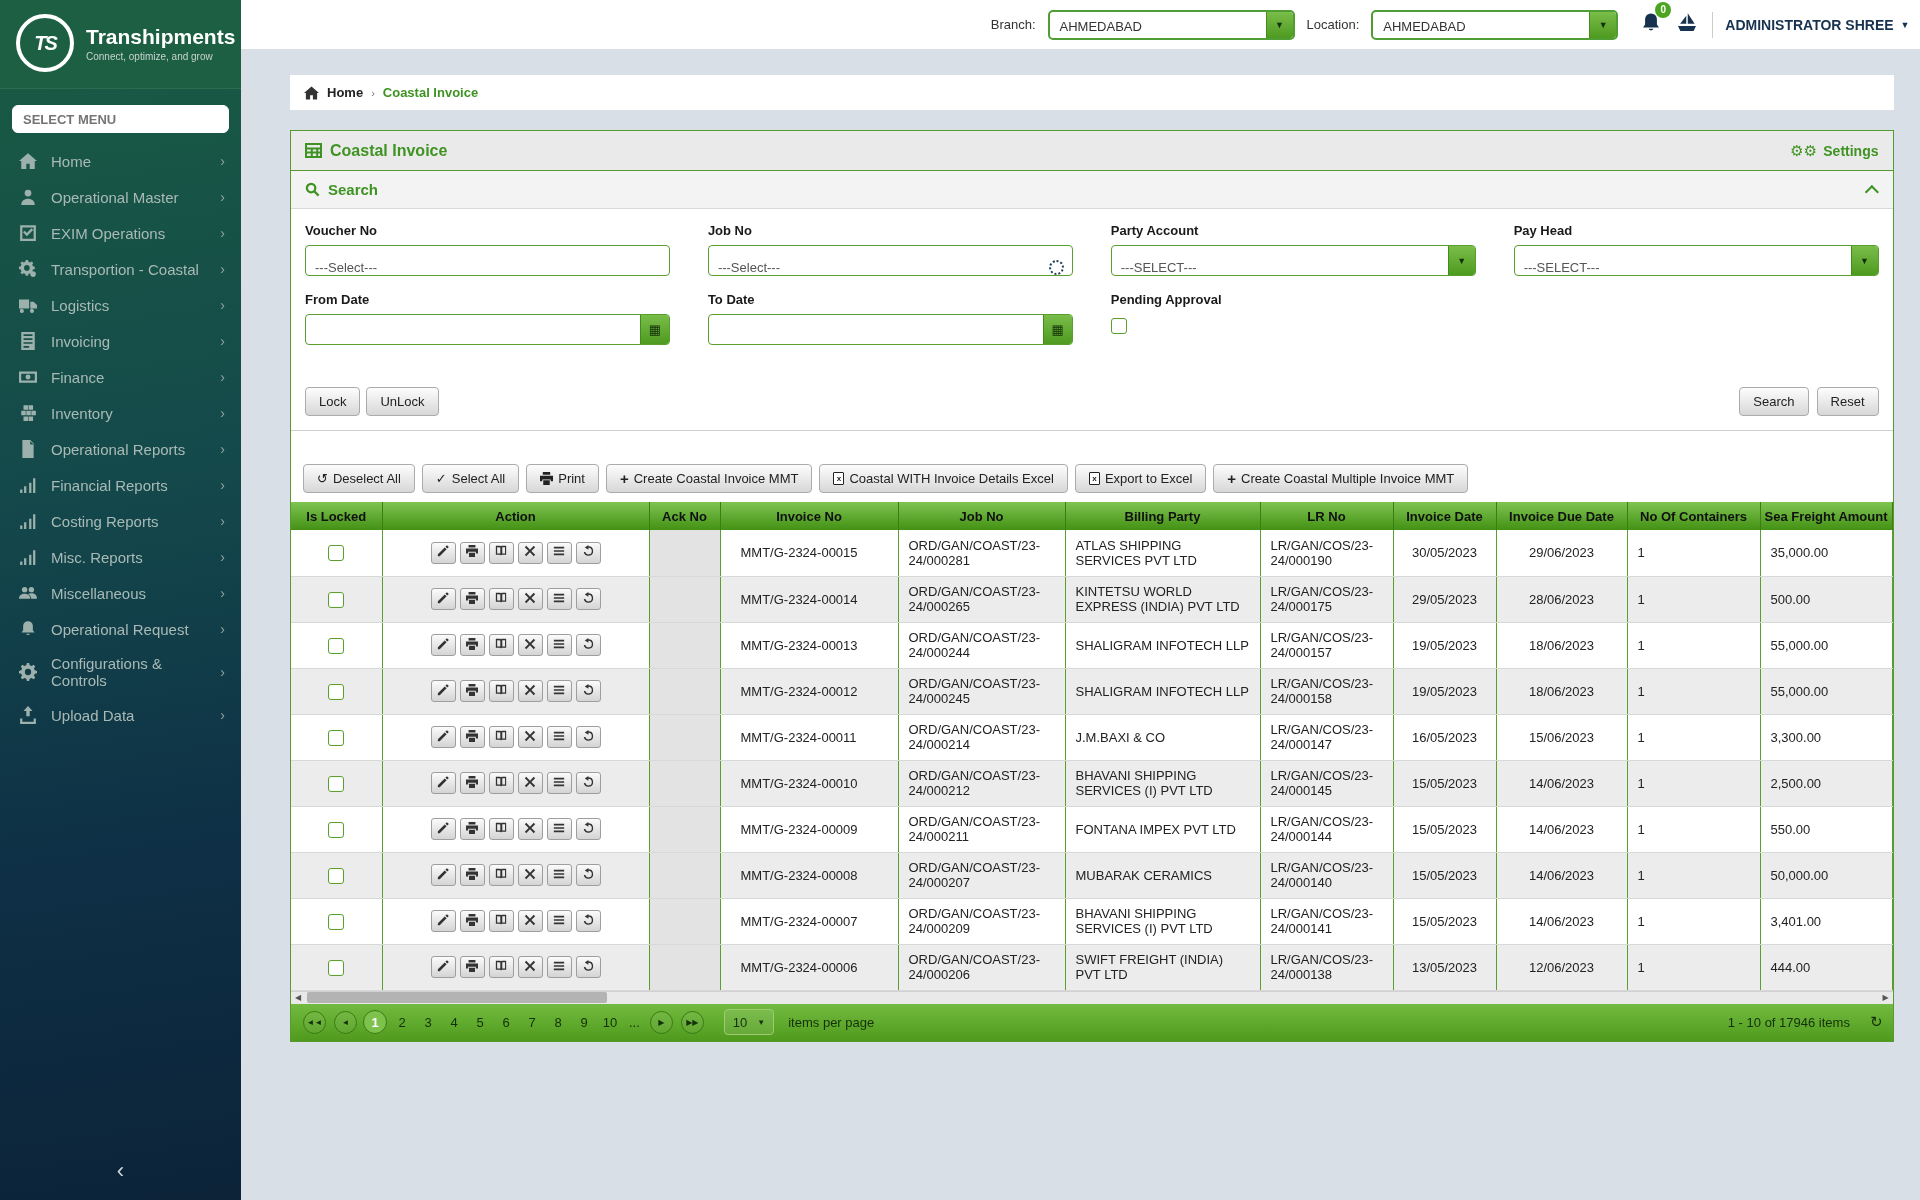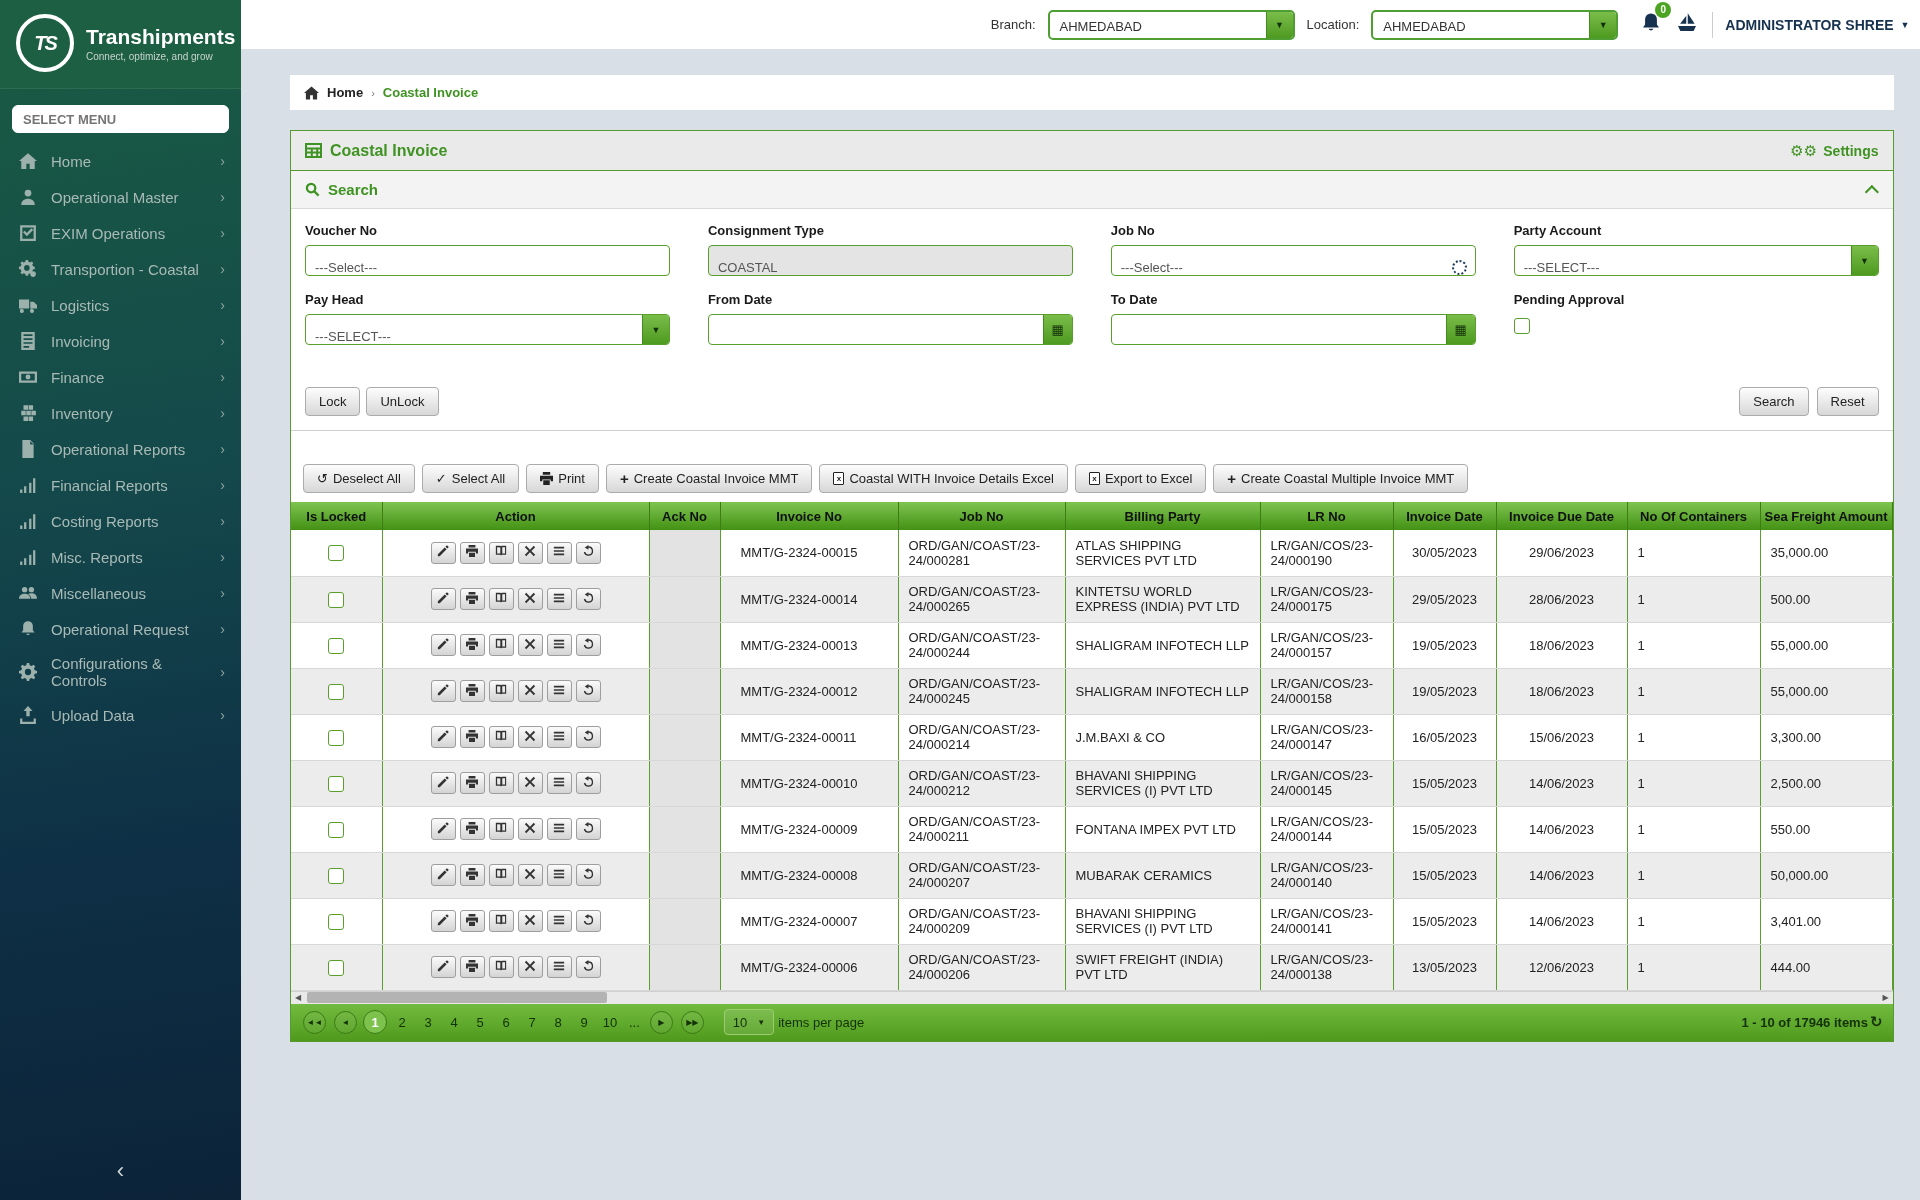--- a/index.html
+++ b/index.html
@@ -143,22 +143,22 @@
     background:rgba(255,255,255,0.06); margin:0 2px; }
   .pg-num { min-width:22px; height:22px; display:flex; align-items:center; justify-content:center;
     font-size:13px; color:#14310a; cursor:pointer; padding:0 3px; }
   .pg-num.cur { background:#7cc24d; border:1px solid #3a7a12; border-radius:50%; color:#fff;
     font-weight:bold; width:24px; height:24px; }
   .pg-ellipsis { font-size:13px; padding:0 4px; }
   .pg-size { margin-left:14px; border:1px solid #9ccc6f; border-radius:4px; height:26px;
     display:flex; align-items:center; padding:0 8px; gap:10px; font-size:13px; cursor:pointer;
     background:rgba(255,255,255,0.10); }
   .pg-size .arr { font-size:8px; }
-  .pg-label { font-size:13px; }
-  .pg-right { margin-left:auto; display:flex; align-items:center; gap:2px; font-size:13px;font-weight:bold; }
+  .pg-label { margin-left:10px; font-size:13px; }
+  .pg-right { margin-left:auto; display:flex; align-items:center; gap:20px; font-size:13px; }
   .pg-refresh { font-size:15px; cursor:pointer; }
 
   .footer { text-align:center; margin-top:128px; font-size:14px; color:#333; }
 </style>
 </head>
 <body>
 
 <div class="app">
 
   <div class="sidebar">
@@ -393,26 +393,20 @@
             <span>Search</span>
           </div>
           <div class="chev-up"></div>
         </div>
 
         <div class="search-form">
           <div class="fgroup">
             <label>Voucher No</label>
             <div class="inp">
               <input type="text" value="---Select---" style="">
-            </div>
-          </div>
-          <div class="fgroup">
-            <label>Consignment Type</label>
-            <div class="inp disabled">
-              <input type="text" readonly="" value="COASTAL" style="">
             </div>
           </div>
           <div class="fgroup">
             <label>Job No</label>
             <div class="inp">
               <input type="text" value="---Select---" style="">
               <span class="spinner"></span>
             </div>
           </div>
           <div class="fgroup">

